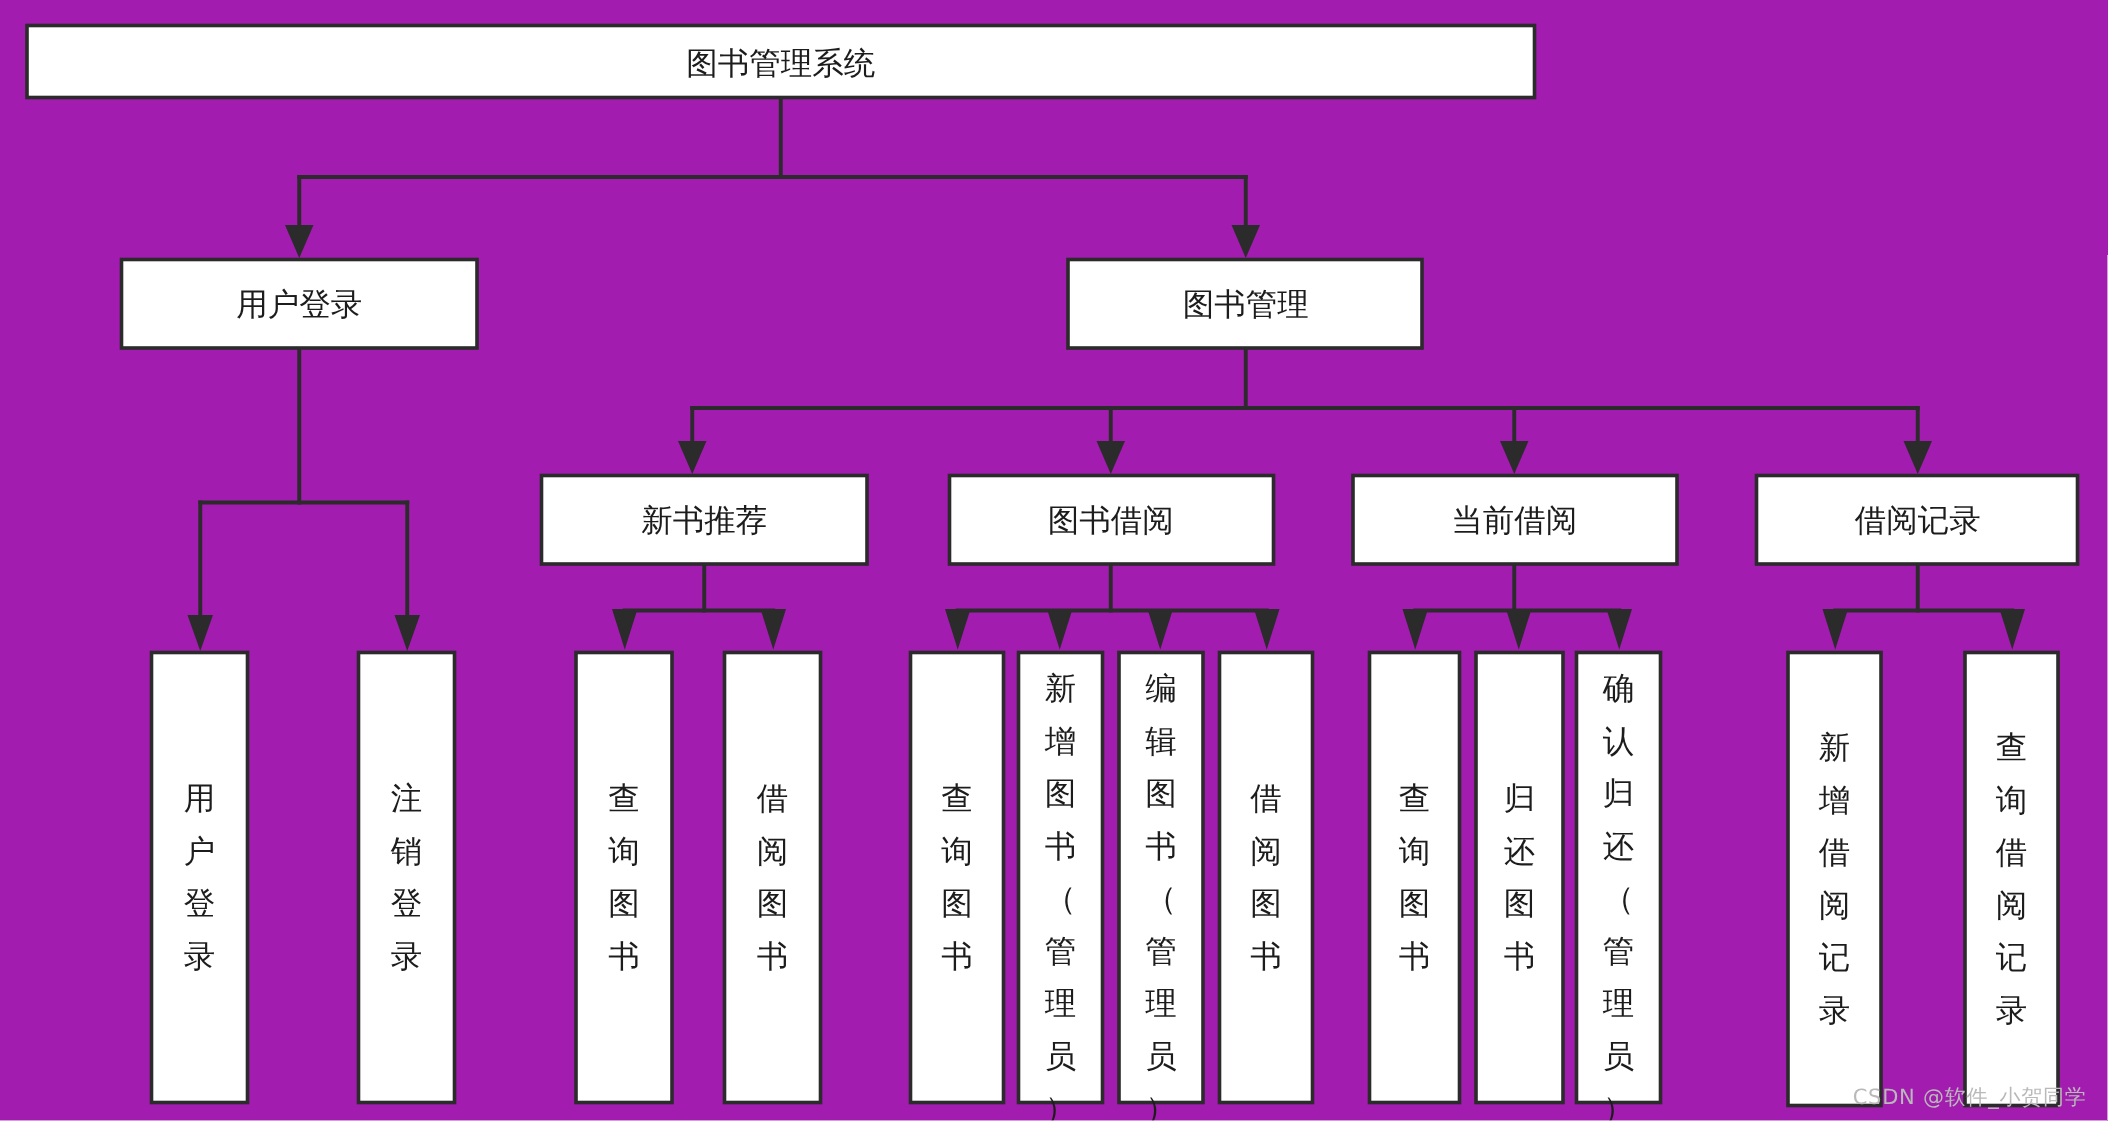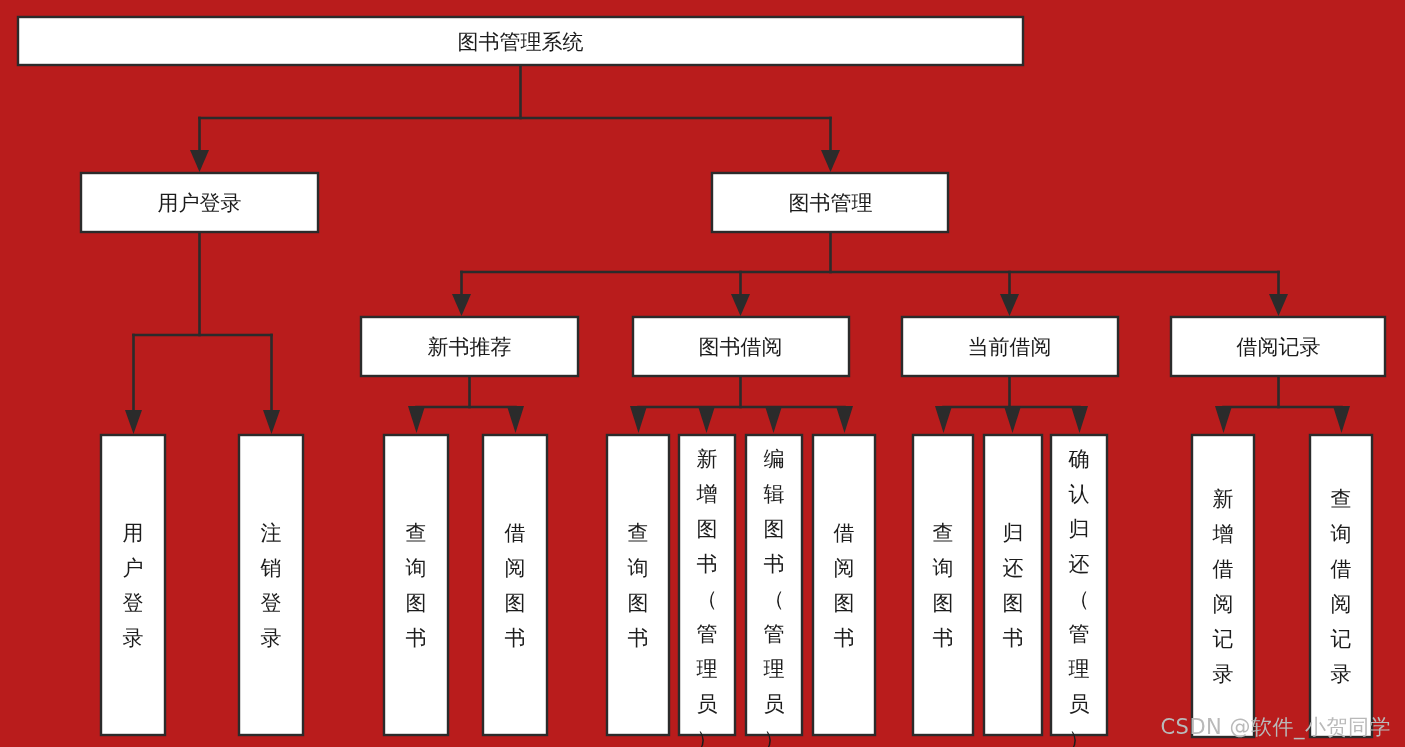--- a/index.html
+++ b/index.html
@@ -7,21 +7,21 @@
     padding: 0;
     background: #ffffff;
   }
   body {
     font-family: "DejaVu Sans", "Liberation Sans", sans-serif;
   }
   #stage {
     position: relative;
     width: 1405px;
     height: 747px;
-    background: #b91c1c;
+    background: #a21caf;
     overflow: hidden;
   }
   #diagram-svg {
     position: absolute;
     inset: 0;
     width: 1405px;
     height: 747px;
     display: block;
   }
   .node-box {
@@ -49,21 +49,21 @@
   }
   .node-label.vertical {
     font-size: 21px;
     text-anchor: middle;
   }
   .watermark {
     position: absolute;
     right: 14px;
     bottom: 6px;
     font-family: "DejaVu Sans", "Liberation Sans", sans-serif;
-    font-size: 21px;
+    font-size: 14px;
     color: #b9b9b9;
     letter-spacing: 0.5px;
     white-space: nowrap;
     user-select: none;
   }
 </style>
 </head>
 <body>
 
 <div id="stage">

